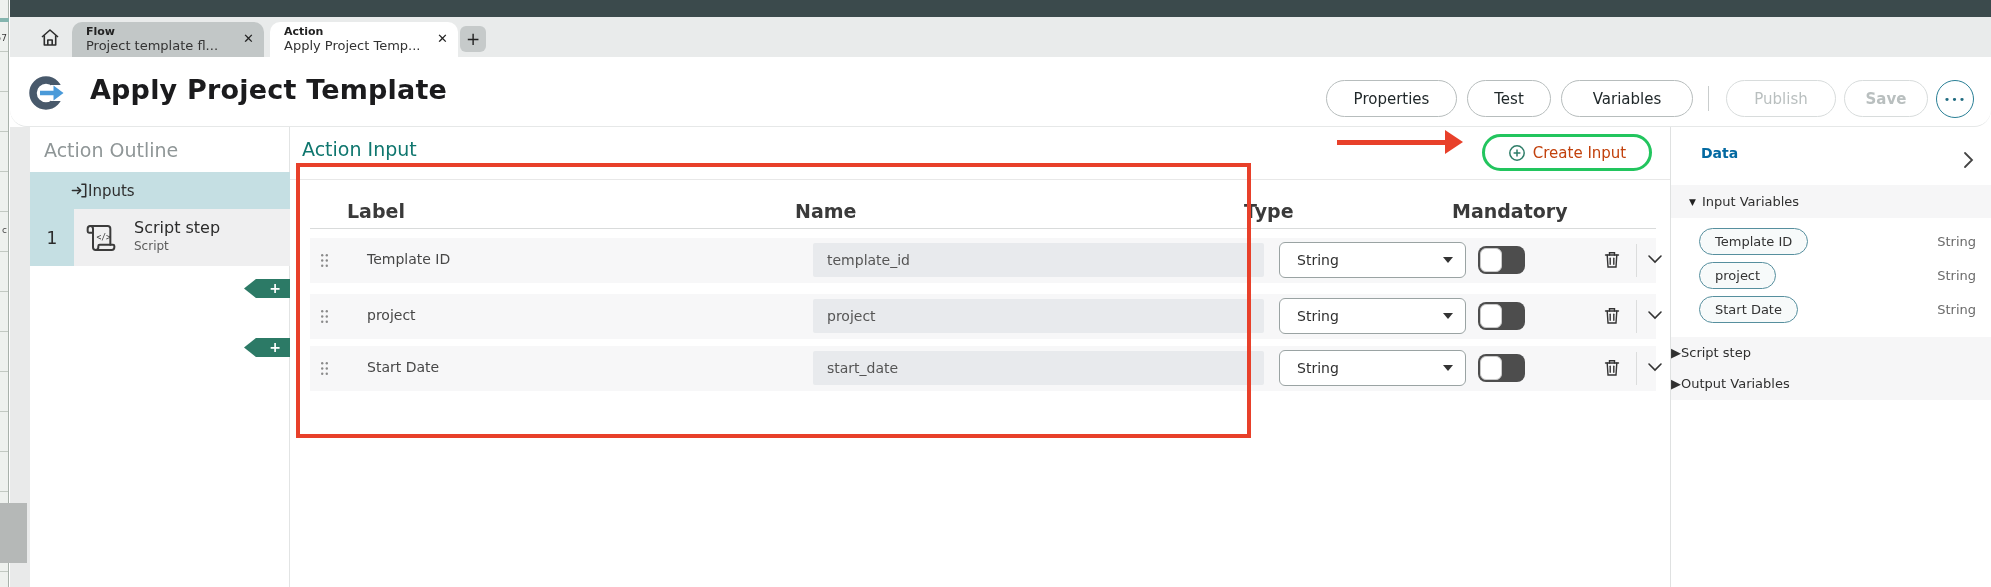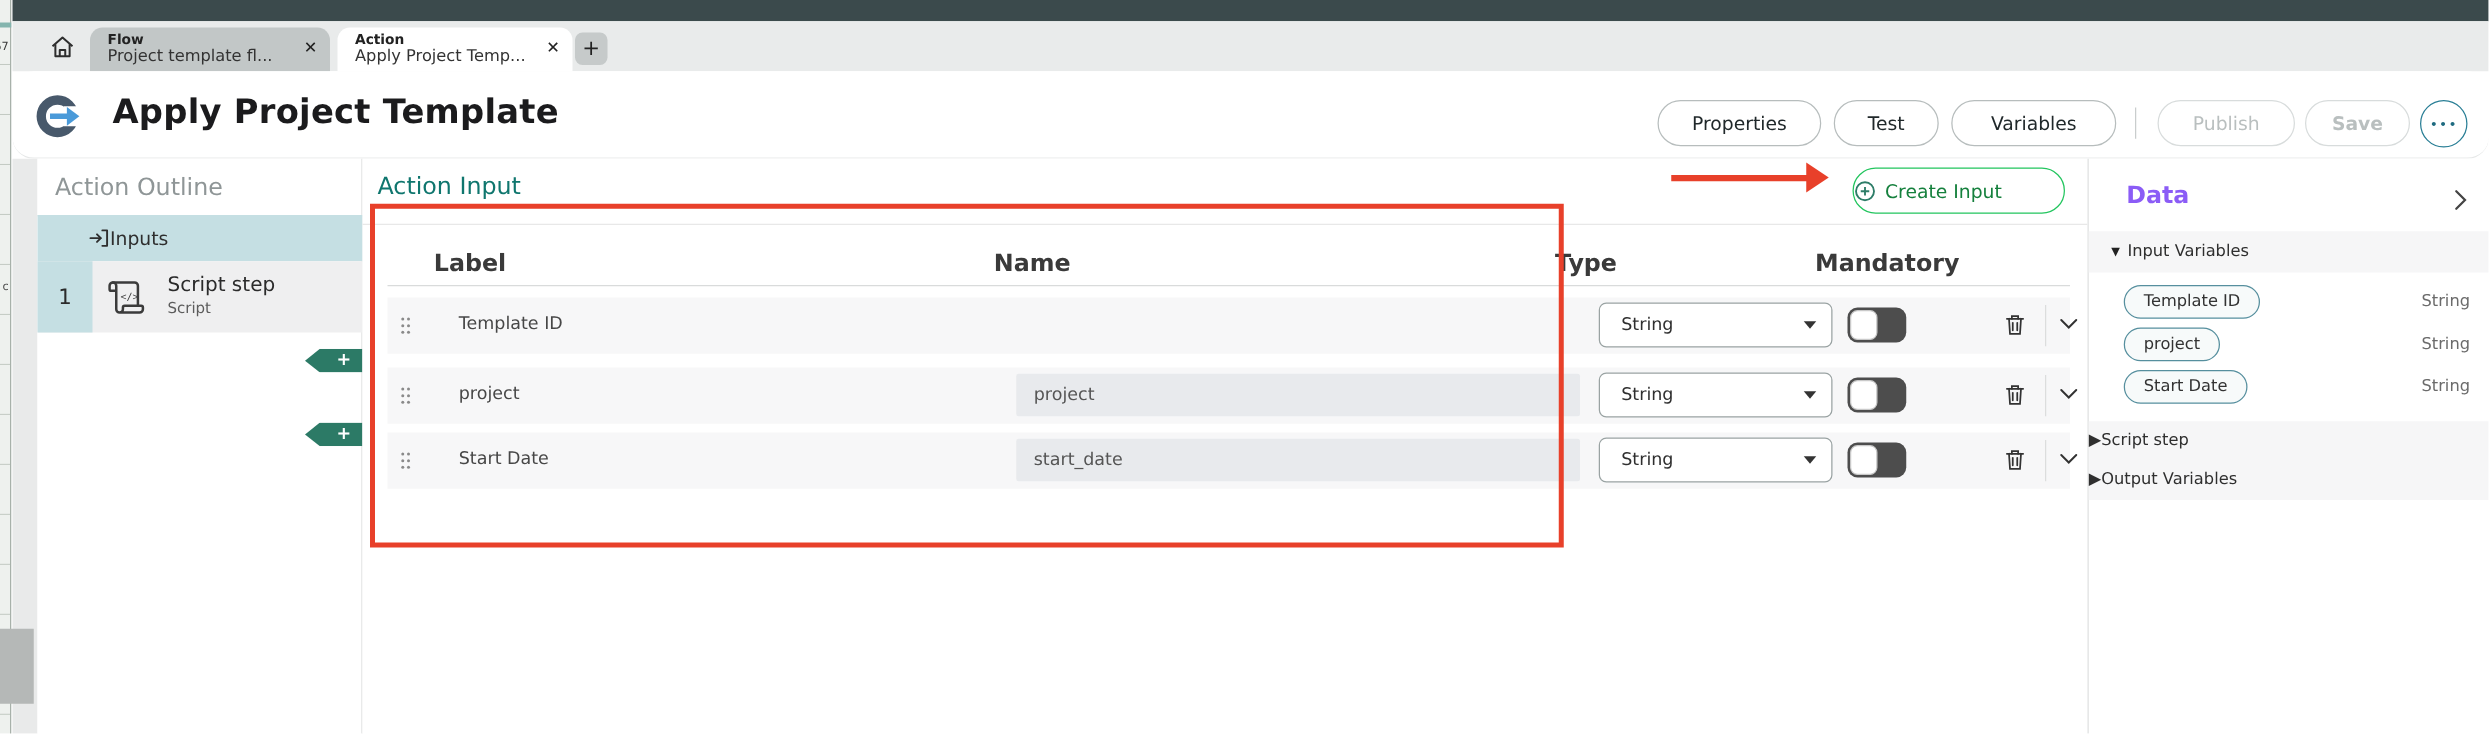--- a/index.html
+++ b/index.html
@@ -65,23 +65,23 @@
   .step-sub { font-size:12px; color:#5c5c5c; line-height:16px; }
   .add-tag { position:absolute; left:214px; width:46px; height:19px; background:#2c7a66; z-index:5;
     clip-path:polygon(0 50%, 26% 0, 100% 0, 100% 100%, 26% 100%);
     display:flex; align-items:center; justify-content:flex-end; padding-right:9px;
     color:#fff; font-size:14px; font-weight:bold; line-height:19px; }
   .add-tag.t1 { top:152px; } .add-tag.t2 { top:211px; }
 
   
   .main { left:290px; top:127px; width:1380px; height:460px; background:#fff; }
   .main-title { position:absolute; left:12px; top:11px; font-size:19px; color:#0f766e; }
-  .create-btn { position:absolute; left:1192px; top:7px; width:170px; height:37px; border:1px solid #22c55e;
-    border-radius:19px; background:#fff; display:flex; align-items:center; gap:7px;
-    font-size:15px; color:#15803d; }
+  .create-btn { position:absolute; left:1192px; top:7px; width:170px; height:37px; border:3px solid #22c55e;
+    border-radius:19px; background:#fff; display:flex; align-items:center; justify-content:center; gap:7px;
+    font-size:15px; color:#c2410c; }
   .main-topline { position:absolute; left:0; top:52px; width:1380px; height:1px; background:#e8e8e8; }
   .th { position:absolute; top:73px; font-size:19px; font-weight:bold; color:#3a3a3a; }
   .th-line { position:absolute; left:20px; top:101px; width:1346px; height:1px; background:#d9dbdb; }
   .trow { position:absolute; left:20px; width:1346px; height:45px; background:#f7f7f8; }
   .grip { position:absolute; left:10px; top:15px; }
   .tlabel { position:absolute; left:57px; top:13px; font-size:14px; color:#474747; }
   .tname { position:absolute; left:503px; top:5px; width:451px; height:34px; background:#e8eaed;
     border-radius:2px; font-size:14px; color:#555; line-height:34px; padding-left:14px; }
   .tselect { position:absolute; left:969px; top:4px; width:187px; height:36px; background:#fff;
     border:1px solid #9aa3a3; border-radius:6px; display:flex; align-items:center; padding:0 12px 0 17px;
@@ -95,21 +95,21 @@
   .chev { position:absolute; left:1337px; top:15px; }
 
   
   .red-rect { left:296px; top:163px; width:955px; height:275px; border:4px solid #e8402a; z-index:8; background:transparent; }
   .red-arrow-shaft { left:1337px; top:140px; width:110px; height:5px; background:#e8402a; z-index:8; }
   .red-arrow-head { left:1445px; top:130px; width:0; height:0; z-index:8;
     border-top:12px solid transparent; border-bottom:12px solid transparent; border-left:18px solid #e8402a; }
 
   
   .data-panel { left:1670px; top:127px; width:321px; height:460px; background:#fff; border-left:1px solid #dfe1e1; }
-  .data-title { position:absolute; left:30px; top:18px; font-size:19px; font-weight:800; color:#8b5cf6; }
+  .data-title { position:absolute; left:30px; top:18px; font-size:14px; font-weight:800; color:#0369a1; }
   .data-chev { position:absolute; left:290px; top:23px; }
   .dsec { position:absolute; left:0; width:320px; background:#f6f6f7; display:flex; align-items:center;
     font-size:13px; color:#2f2f2f; }
   .dsec .tri { font-size:9px; color:#222; margin:0 6px 0 18px; }
   .dsec.iv { top:58px; height:33px; }
   .dblock { position:absolute; left:0; top:210px; width:320px; height:63px; background:#f6f6f7; }
   .dblock .drow { position:absolute; left:0; width:320px; height:31px; display:flex; align-items:center;
     font-size:13px; color:#2f2f2f; }
   .vpill { position:absolute; left:28px; height:27px; border:1.5px solid #568f9e; border-radius:14px;
     background:#f7fafa; display:flex; align-items:center; padding:0 15px; font-size:13px; color:#333; }
@@ -222,20 +222,21 @@
         <g fill="#8a8a8a">
             <circle cx="2.2" cy="2.2" r="1.2"></circle>
             <circle cx="6.8" cy="2.2" r="1.2"></circle>
             <circle cx="2.2" cy="7.5" r="1.2"></circle>
             <circle cx="6.8" cy="7.5" r="1.2"></circle>
             <circle cx="2.2" cy="12.8" r="1.2"></circle>
             <circle cx="6.8" cy="12.8" r="1.2"></circle>
           </g>
       </svg>
       <div class="tlabel">Template ID</div>
+      <div class="tname">template_id</div>
       <div class="tselect">
         <span>String</span>
         <span class="caret"></span>
       </div>
       <div class="toggle">
           <div class="knob"></div>
         </div>
       <svg class="trash" width="18" height="20" viewBox="0 0 18 20" fill="none" stroke="#333" stroke-width="1.4" stroke-linecap="round">
         <path d="M2.5 5 h13"></path>
           <path d="M6.5 5 V2.8 h5 V5"></path>

